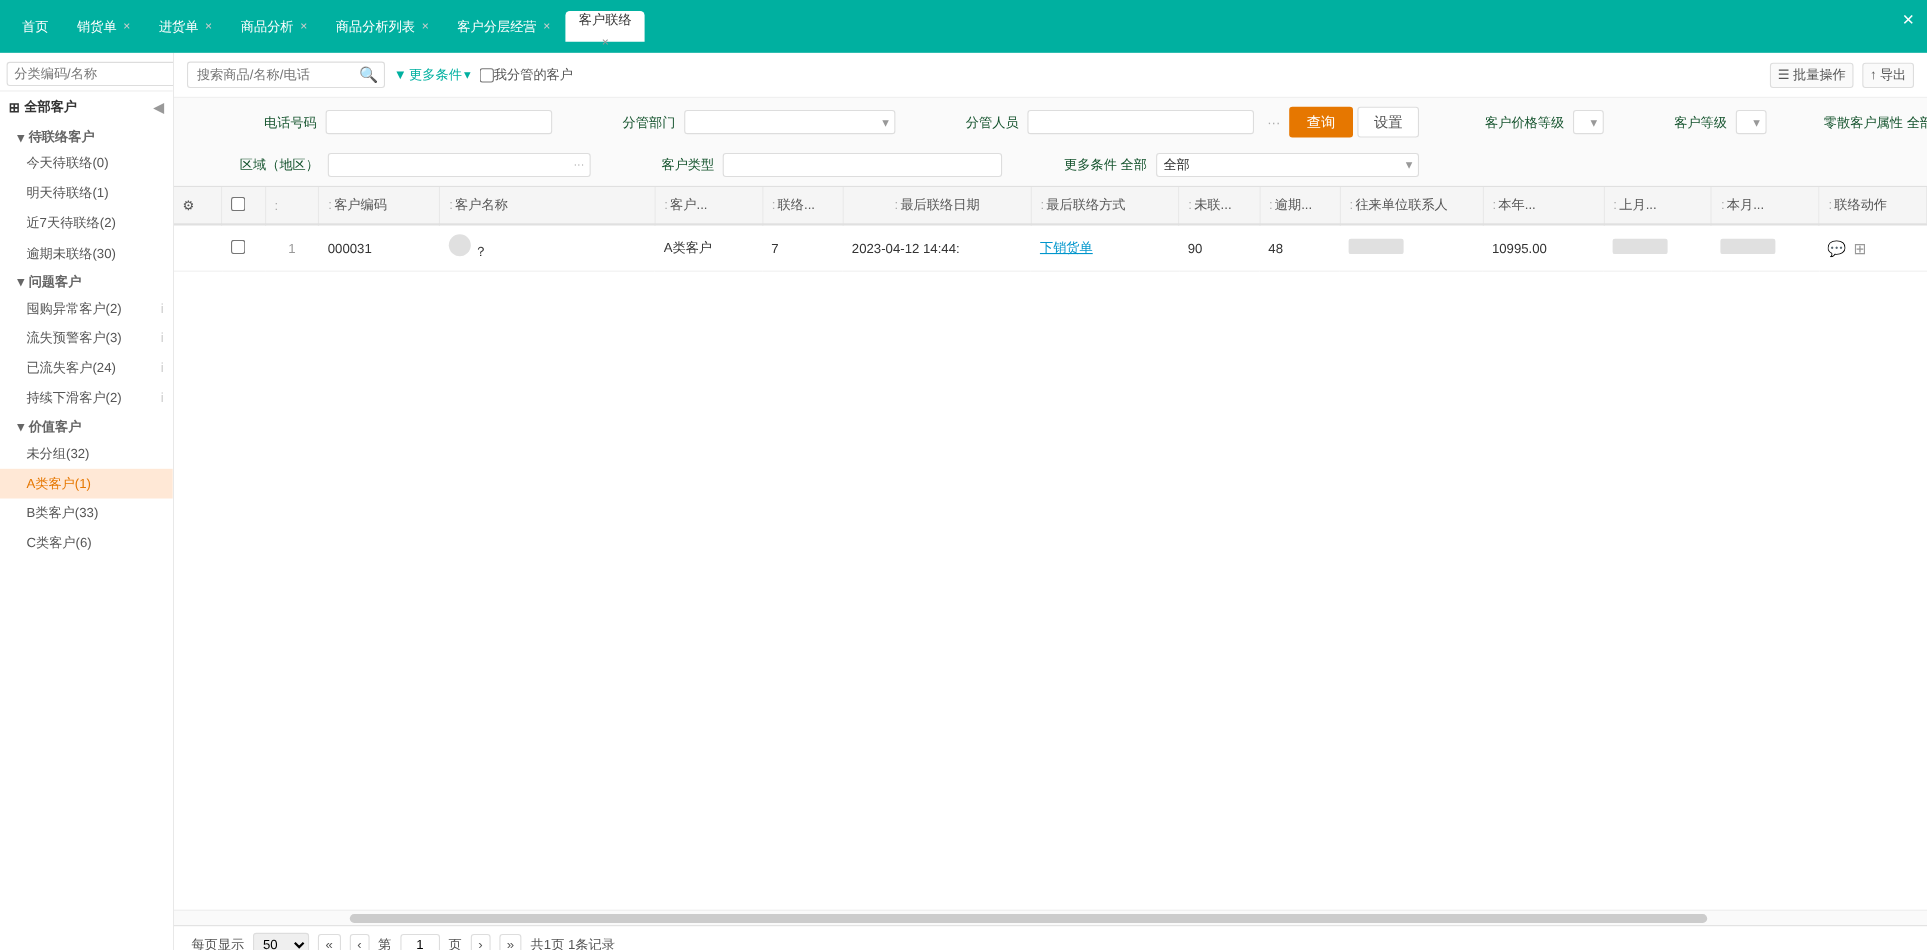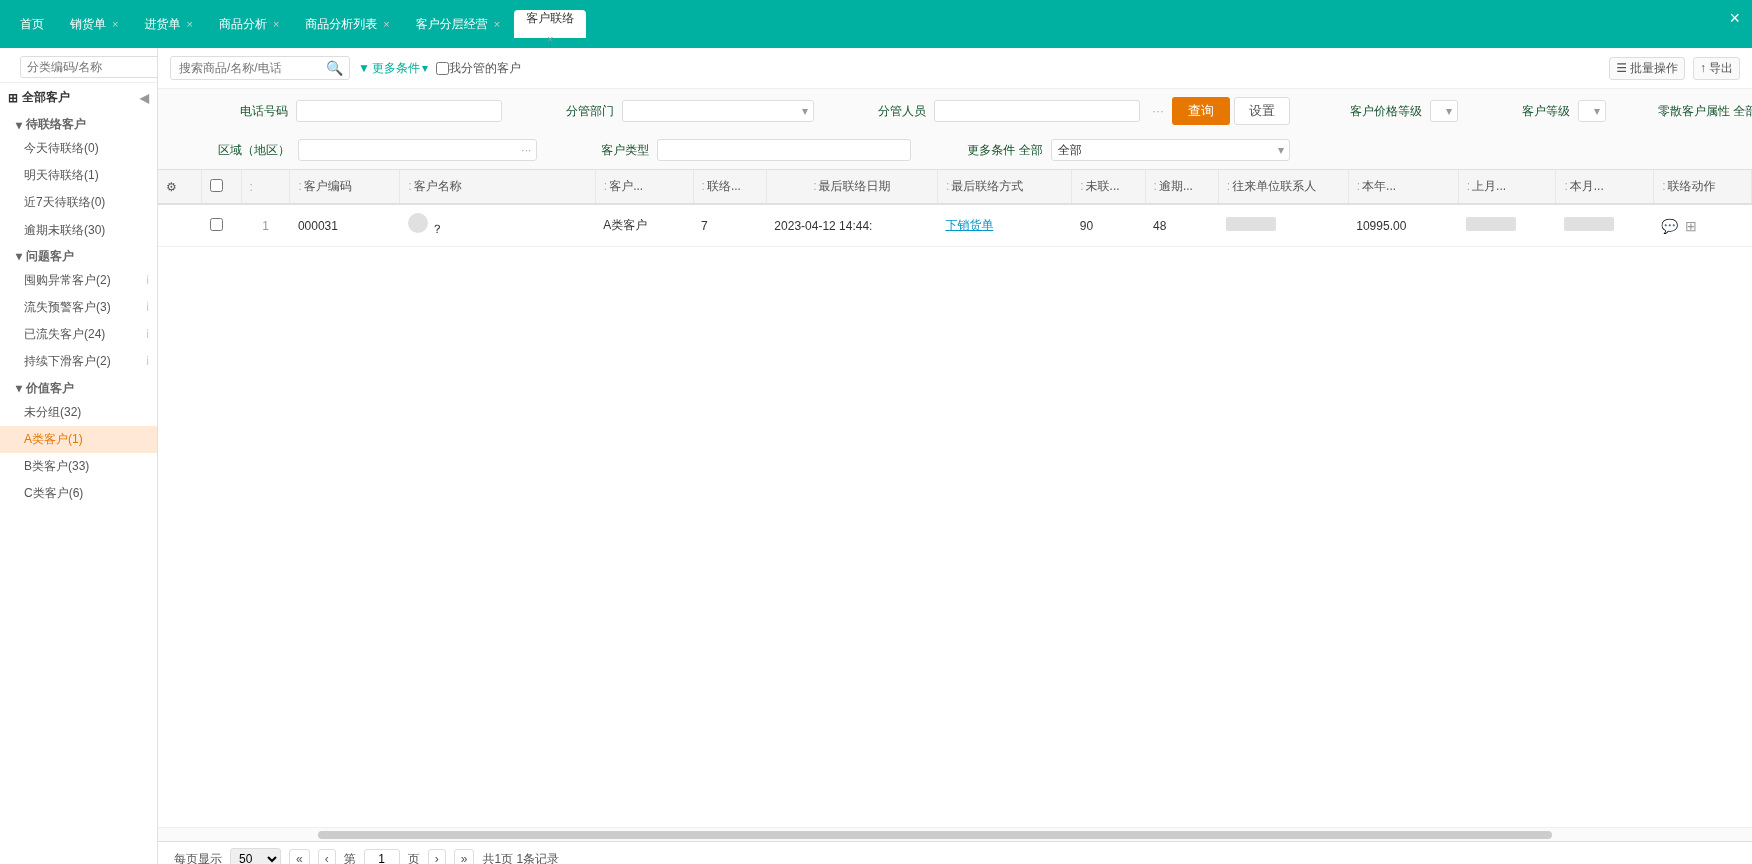--- a/index.html
+++ b/index.html
@@ -49,21 +49,21 @@
     
     .sidebar {
       width: 158px;
       background: #fff;
       border-right: 1px solid #e0e0e0;
       display: flex;
       flex-direction: column;
       overflow-y: auto;
     }
     .sidebar-search {
-      padding: 8px 20px 4px;
+      padding: 8px 6px 4px;
       display: flex;
       align-items: center;
       border-bottom: 1px solid #eee;
     }
     .sidebar-search input {
       flex: 1;
       border: 1px solid #ddd;
       border-radius: 3px;
       padding: 3px 6px;
       font-size: 12px;
@@ -359,21 +359,21 @@
       <span>全部客户</span>
       <span style="margin-left:auto;" class="collapse-icon">◀</span>
     </div>
 
   <div class="sidebar-category-label">
         <span>▾</span>
         <span>待联络客户</span>
       </div>
       <div class="sidebar-item">今天待联络(0)</div>
       <div class="sidebar-item">明天待联络(1)</div>
-      <div class="sidebar-item">近7天待联络(0)</div>
+      <div class="sidebar-item">近7天待联络(2)</div>
       <div class="sidebar-item">逾期未联络(30)</div>
       <div class="sidebar-category-label">
         <span>▾</span>
         <span>问题客户</span>
       </div>
       <div class="sidebar-item">囤购异常客户(2) <span style="color:#ccc; float:right;">ℹ</span></div>
       <div class="sidebar-item">流失预警客户(3) <span style="color:#ccc; float:right;">ℹ</span></div>
       <div class="sidebar-item">已流失客户(24) <span style="color:#ccc; float:right;">ℹ</span></div>
       <div class="sidebar-item">持续下滑客户(2) <span style="color:#ccc; float:right;">ℹ</span></div>
       <div class="sidebar-category-label">

